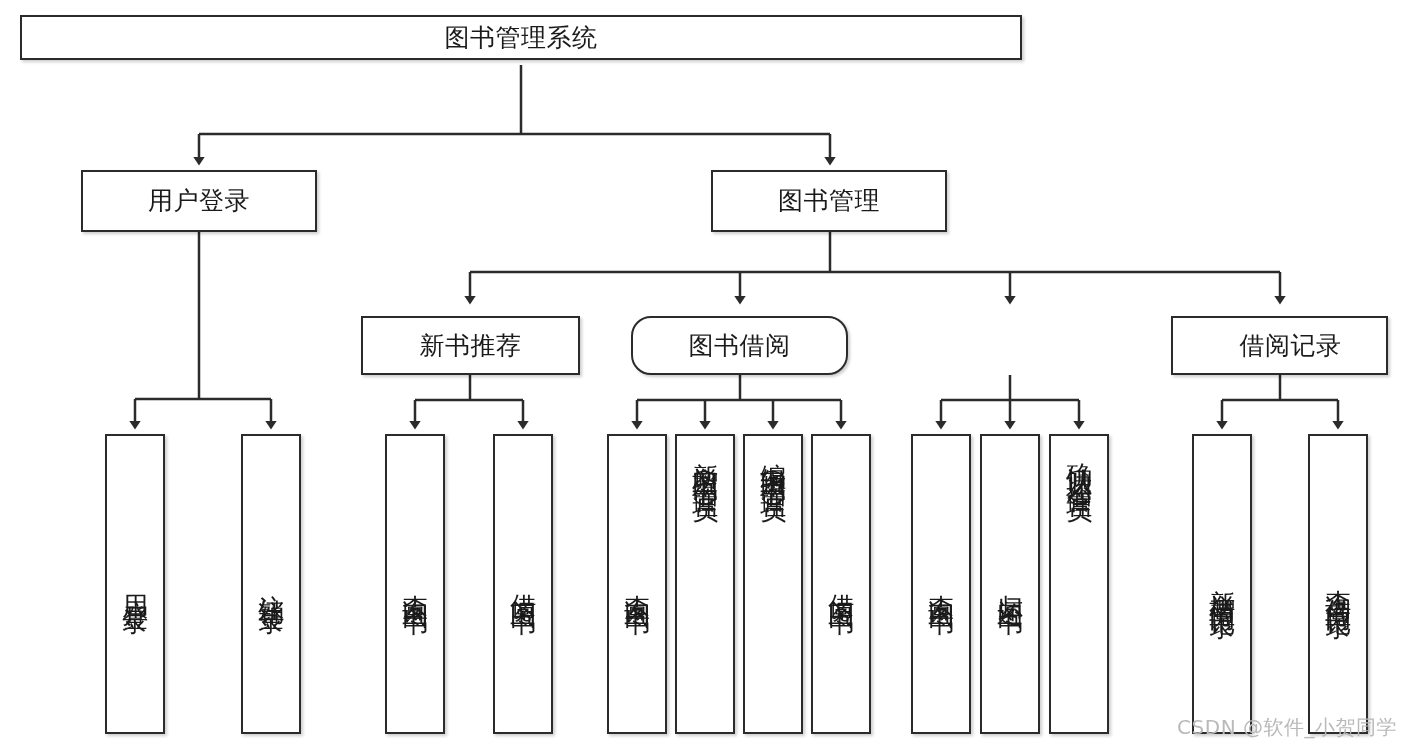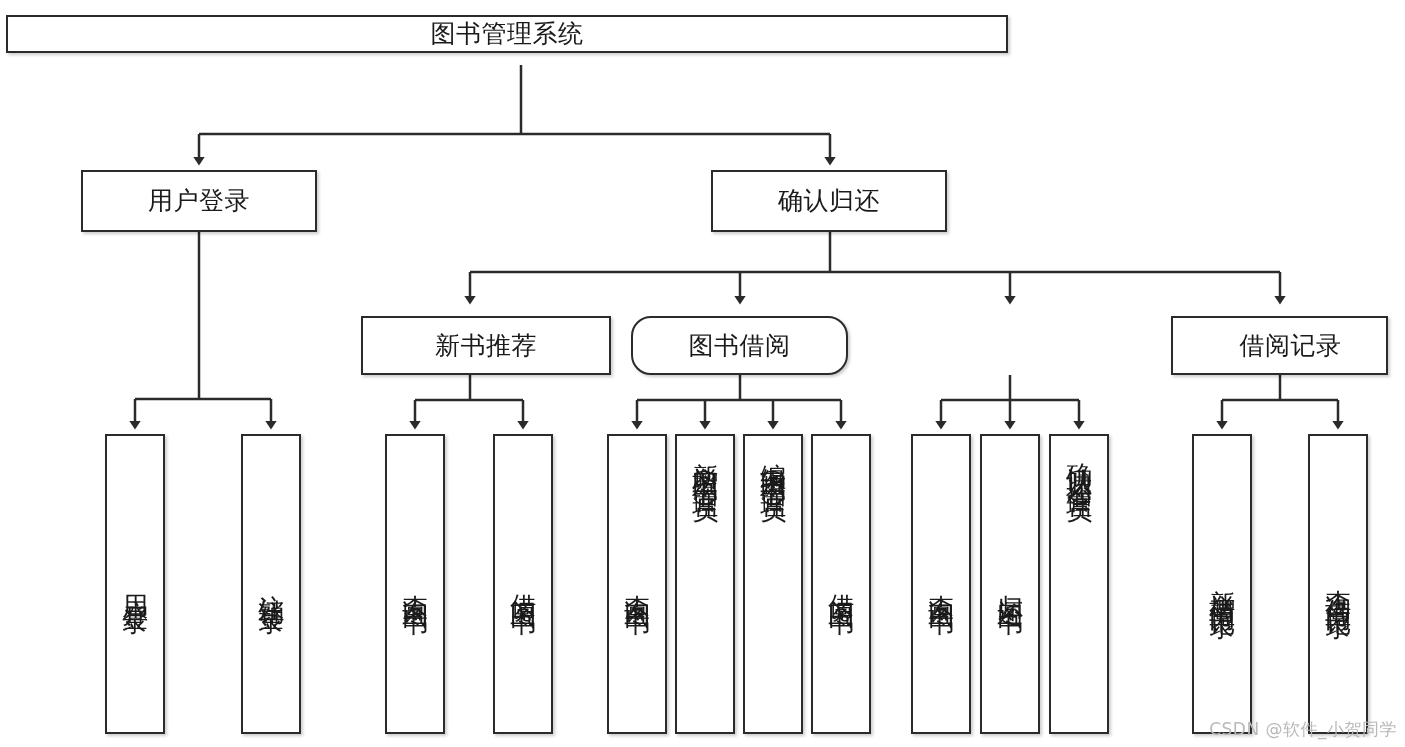--- a/index.html
+++ b/index.html
@@ -66,21 +66,21 @@
   }
   
   .node.vert.mid {
     align-items: center;
     padding-top: 0;
   }
   #watermark {
     position: absolute;
     right: 8px;
     bottom: 6px;
-    font-size: 17px;
+    font-size: 20px;
     color: #b9b9b9;
     letter-spacing: 0.5px;
     user-select: none;
   }
 </style>
 </head>
 <body>
 
 <div id="canvas">
 
@@ -127,32 +127,32 @@
       <path d="M1010,400 L1010,422" marker-end="url(#arrow)"></path>
       <path d="M1079,400 L1079,422" marker-end="url(#arrow)"></path>
 
       <path d="M1280,375 L1280,400"></path>
       <path d="M1222,400 L1338,400"></path>
       <path d="M1222,400 L1222,422" marker-end="url(#arrow)"></path>
       <path d="M1338,400 L1338,422" marker-end="url(#arrow)"></path>
     </g>
   </svg>
 
-  <div class="node horiz root" style="left:6px; top:15px; width:1002px; height:38px;">
+  <div class="node horiz root" style="left:20px; top:15px; width:1002px; height:45px;">
     <span class="label">图书管理系统</span>
   </div>
 
   <div class="node horiz" style="left:81px; top:170px; width:236px; height:62px;">
     <span class="label">用户登录</span>
   </div>
   <div class="node horiz" style="left:711px; top:170px; width:236px; height:62px;">
-    <span class="label">确认归还</span>
-  </div>
-
-  <div class="node horiz" style="left:361px; top:316px; width:250px; height:59px;">
+    <span class="label">图书管理</span>
+  </div>
+
+  <div class="node horiz" style="left:361px; top:316px; width:219px; height:59px;">
     <span class="label">新书推荐</span>
   </div>
   <div class="node horiz" style="left:631px; top:316px; width:217px; height:59px;border-radius:20px;">
     <span class="label">图书借阅</span>
   </div>
   <div class="node horiz" style="left:1171px; top:316px; width:217px; height:59px;padding-left:22px;">
     <span class="label">借阅记录</span>
   </div>
 
   <div class="node vert mid" style="left:105px; top:434px; width:60px; height:300px;">

